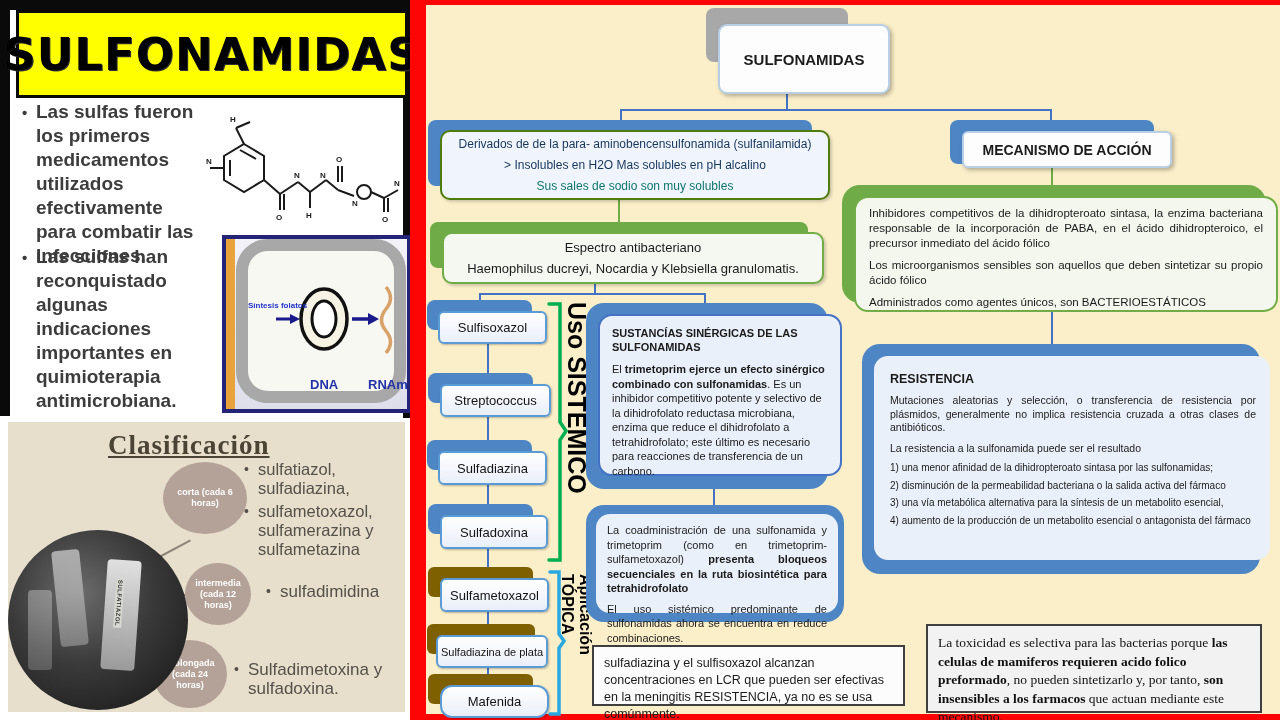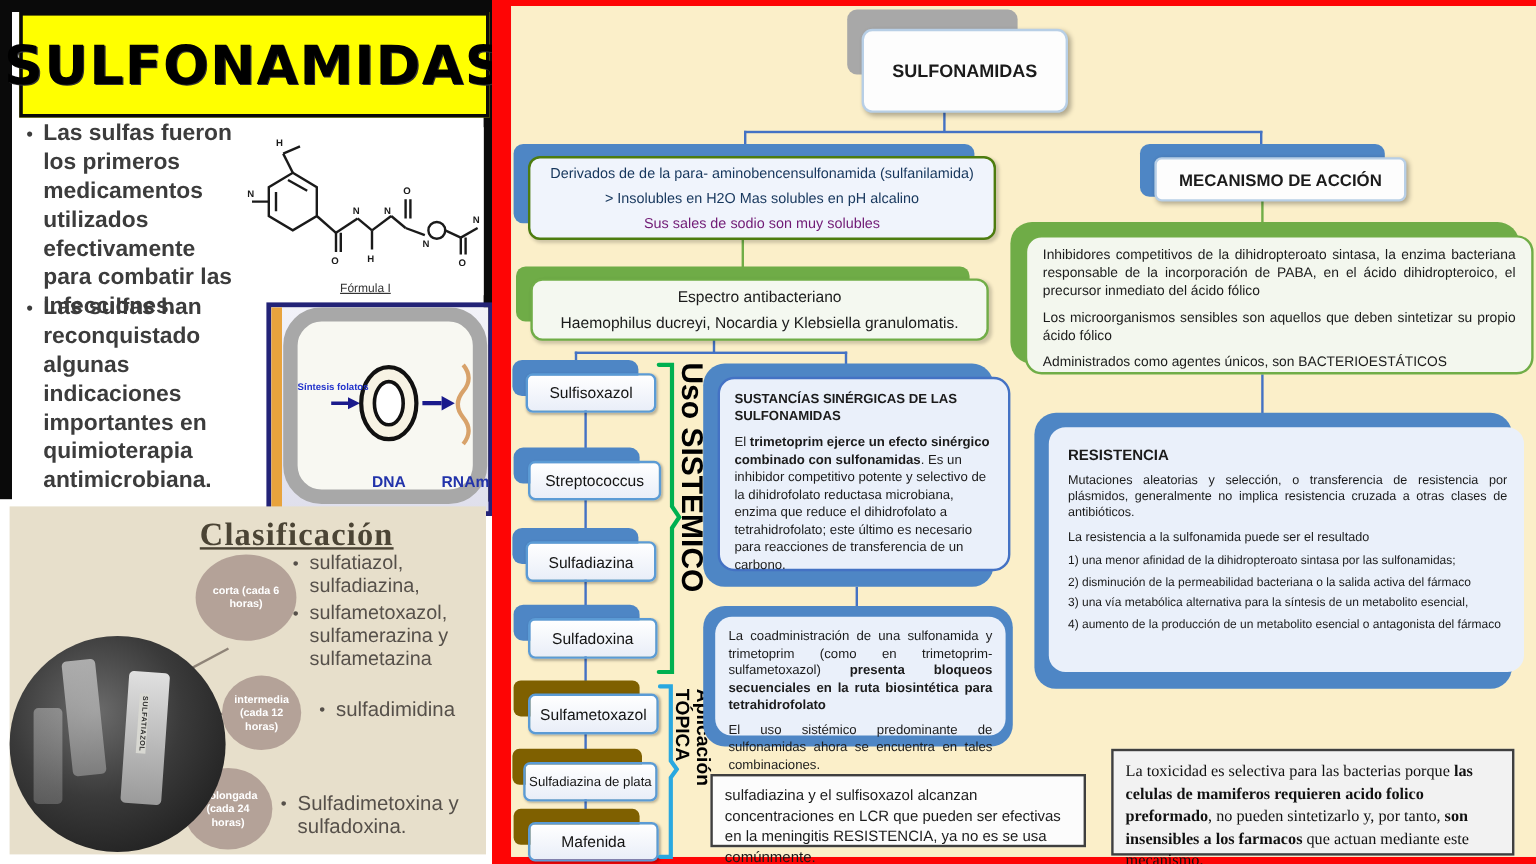--- a/index.html
+++ b/index.html
@@ -123,39 +123,39 @@
       </g>
     </svg>
     <div style="text-align:center;font-size:10px;color:#333;text-decoration:underline;">Fórmula I</div>
   </div>
 
   <div class="abs bullet-block" style="left:36px;top:245px;width:172px;">
     <span class="bullet-dot">•</span>
     <span>Las sulfas han reconquistado algunas indicaciones importantes en quimioterapia antimicrobiana.</span>
   </div>
 
-  <div class="abs dna-box" style="left:222px;top:252px;width:181px;height:170px;text-decoration:underline;">
+  <div class="abs dna-box" style="left:222px;top:235px;width:181px;height:170px;text-decoration:underline;">
     <svg width="181" height="170" viewBox="0 0 181 170">
       <rect x="0" y="0" width="9" height="170" fill="#e8a33d"></rect>
       <rect x="16" y="6" width="158" height="152" rx="26" fill="#f8f8f2" stroke="#a8a8a8" stroke-width="12"></rect>
       <line x1="50" y1="80" x2="64" y2="80" stroke="#1a1a8c" stroke-width="3"></line>
       <polygon points="64,75 74,80 64,85" fill="#1a1a8c"></polygon>
       <ellipse cx="98" cy="80" rx="23" ry="30" fill="#f7f3e4" stroke="#111" stroke-width="3.5"></ellipse>
       <ellipse cx="98" cy="80" rx="12" ry="18" fill="#fff" stroke="#111" stroke-width="3"></ellipse>
       <line x1="126" y1="80" x2="142" y2="80" stroke="#1a1a8c" stroke-width="3.5"></line>
       <polygon points="142,74 153,80 142,86" fill="#1a1a8c"></polygon>
       <path d="M160,48 q9,11 0,22 q-9,11 0,22 q9,11 0,22" fill="none" stroke="#d8a26a" stroke-width="3.5"></path>
     </svg>
     <div class="abs" style="left:22px;top:62px;font-size:8px;font-weight:bold;color:#2233cc;line-height:9px;">Síntesis folatos</div>
     <div class="abs" style="left:84px;top:138px;font-size:13px;font-weight:bold;color:#2233aa;">DNA</div>
     <div class="abs" style="left:142px;top:138px;font-size:13px;font-weight:bold;color:#2233aa;">RNAm</div>
   </div>
 
   <div class="abs clasif" style="left:8px;top:422px;width:397px;height:290px;">
-    <div class="abs clasif-title" style="left:100px;top:8px;width:220px;text-align:right;">Clasificación</div>
+    <div class="abs clasif-title" style="left:100px;top:8px;width:220px;text-align:left;">Clasificación</div>
 
     <div class="abs thin-line" style="left:140px;top:140px;width:48px;transform:rotate(-28deg);"></div>
     <div class="abs thin-line" style="left:150px;top:172px;width:36px;"></div>
     <div class="abs thin-line" style="left:142px;top:222px;width:44px;transform:rotate(22deg);"></div>
 
     <div class="abs circle" style="left:155px;top:40px;width:84px;height:72px;">corta (cada 6 horas)</div>
     <div class="abs circle" style="left:177px;top:141px;width:66px;height:62px;">intermedia (cada 12 horas)</div>
     <div class="abs circle" style="left:145px;top:218px;width:74px;height:68px;">prolongada (cada 24 horas)</div>
 
     <div class="abs clasif-item" style="left:250px;top:38px;width:140px;">
@@ -211,21 +211,21 @@
 
   <div class="abs tab-gray" style="left:706px;top:8px;width:142px;height:54px;"></div>
   <div class="abs white-node" style="left:718px;top:24px;width:168px;height:66px;">
     <span style="font-weight:bold;font-size:15px;">SULFONAMIDAS</span>
   </div>
 
   <div class="abs tab-blue" style="left:428px;top:120px;width:384px;height:66px;"></div>
   <div class="abs inner-blue" style="left:440px;top:130px;width:386px;height:66px;display:flex;flex-direction:column;align-items:center;justify-content:center;">
     <div style="font-size:12px;line-height:21px;color:#16365c;">Derivados de de la para- aminobencensulfonamida (sulfanilamida)</div>
     <div style="font-size:12px;line-height:21px;color:#16365c;">&gt; Insolubles en H2O Mas solubles en pH alcalino</div>
-    <div style="font-size:12px;line-height:21px;color:#701a75;">Sus sales de sodio son muy solubles</div>
+    <div style="font-size:12px;line-height:21px;color:#0f766e;">Sus sales de sodio son muy solubles</div>
   </div>
 
   <div class="abs tab-green" style="left:430px;top:222px;width:378px;height:46px;"></div>
   <div class="abs inner-green" style="left:442px;top:232px;width:378px;height:48px;display:flex;flex-direction:column;align-items:center;justify-content:center;">
     <div style="font-size:13px;line-height:21px;">Espectro antibacteriano</div>
     <div style="font-size:13px;line-height:21px;">Haemophilus ducreyi, Nocardia y Klebsiella granulomatis.</div>
   </div>
 
   <div class="abs tab-blue" style="left:427px;top:300px;width:105px;height:30px;"></div>
   <div class="abs drugbox" style="left:438px;top:311px;width:105px;height:29px;">
@@ -251,21 +251,21 @@
   <div class="abs drugbox" style="left:440px;top:578px;width:105px;height:30px;">
       <span>Sulfametoxazol</span>
     </div>
 
   <div class="abs tab-olive" style="left:427px;top:624px;width:108px;height:30px;"></div>
   <div class="abs drugbox" style="left:436px;top:635px;width:108px;height:29px;font-size:11px;">
       <span>Sulfadiazina de plata</span>
     </div>
 
   <div class="abs tab-olive" style="left:428px;top:674px;width:105px;height:30px;"></div>
-  <div class="abs drugbox" style="left:440px;top:685px;width:105px;height:29px;">
+  <div class="abs drugbox" style="left:440px;top:685px;width:105px;height:29px;border-radius:12px;">
       <span>Mafenida</span>
     </div>
 
   <svg class="abs" style="left:545px;top:300px;" width="24" height="264">
     <path d="M4,4 H15 V122 L21,131 L15,140 V260 H4" fill="none" stroke="#00b050" stroke-width="3.5" stroke-linecap="round"></path>
   </svg>
   <div class="abs vtext" style="left:562px;top:302px;height:258px;width:28px;font-size:25px;display:flex;align-items:center;">Uso SISTÉMICO</div>
 
   <svg class="abs" style="left:546px;top:568px;" width="20" height="150">
     <path d="M4,4 H13 V66 L18,73 L13,80 V146 H4" fill="none" stroke="#29a8e0" stroke-width="3.5" stroke-linecap="round"></path>
@@ -274,21 +274,21 @@
 
   <div class="abs blob-blue" style="left:586px;top:303px;width:242px;height:186px;"></div>
   <div class="abs blob-inner-b" style="left:598px;top:314px;width:244px;height:162px;padding:10px 12px;box-sizing:border-box;">
     <div style="font-size:11px;font-weight:bold;line-height:14px;margin-bottom:8px;">SUSTANCÍAS SINÉRGICAS DE LAS SULFONAMIDAS</div>
     <div class="small-p"><span>El </span><strong>trimetoprim ejerce un efecto sinérgico combinado con sulfonamidas</strong><span>. Es un inhibidor competitivo potente y selectivo de la dihidrofolato reductasa microbiana, enzima que reduce el dihidrofolato a tetrahidrofolato; este último es necesario para reacciones de transferencia de un carbono.</span></div>
   </div>
 
   <div class="abs blob-blue" style="left:586px;top:505px;width:258px;height:117px;"></div>
   <div class="abs blob-inner" style="left:596px;top:514px;width:242px;height:99px;padding:9px 11px;box-sizing:border-box;">
     <div class="small-p just" style="margin-bottom:6px;"><span>La coadministración de una sulfonamida y trimetoprim (como en trimetoprim-sulfametoxazol) </span><strong>presenta bloqueos secuenciales en la ruta biosintética para tetrahidrofolato</strong></div>
-    <div class="small-p just" style="margin:0;">El uso sistémico predominante de sulfonamidas ahora se encuentra en tales combinaciones.</div>
+    <div class="small-p just" style="margin:0;">El uso sistémico predominante de sulfonamidas ahora se encuentra en reduce combinaciones.</div>
   </div>
 
   <div class="abs note-box" style="left:592px;top:645px;width:313px;height:61px;">sulfadiazina y el sulfisoxazol  alcanzan concentraciones en LCR que pueden ser efectivas en la meningitis RESISTENCIA, ya no es se usa comúnmente.</div>
 
   <div class="abs tab-blue" style="left:950px;top:120px;width:204px;height:44px;"></div>
   <div class="abs white-node" style="left:962px;top:131px;width:206px;height:33px;border-radius:6px;">
     <span style="font-weight:bold;font-size:14px;">MECANISMO DE ACCIÓN</span>
   </div>
 
   <div class="abs blob-green" style="left:842px;top:185px;width:424px;height:118px;"></div>

